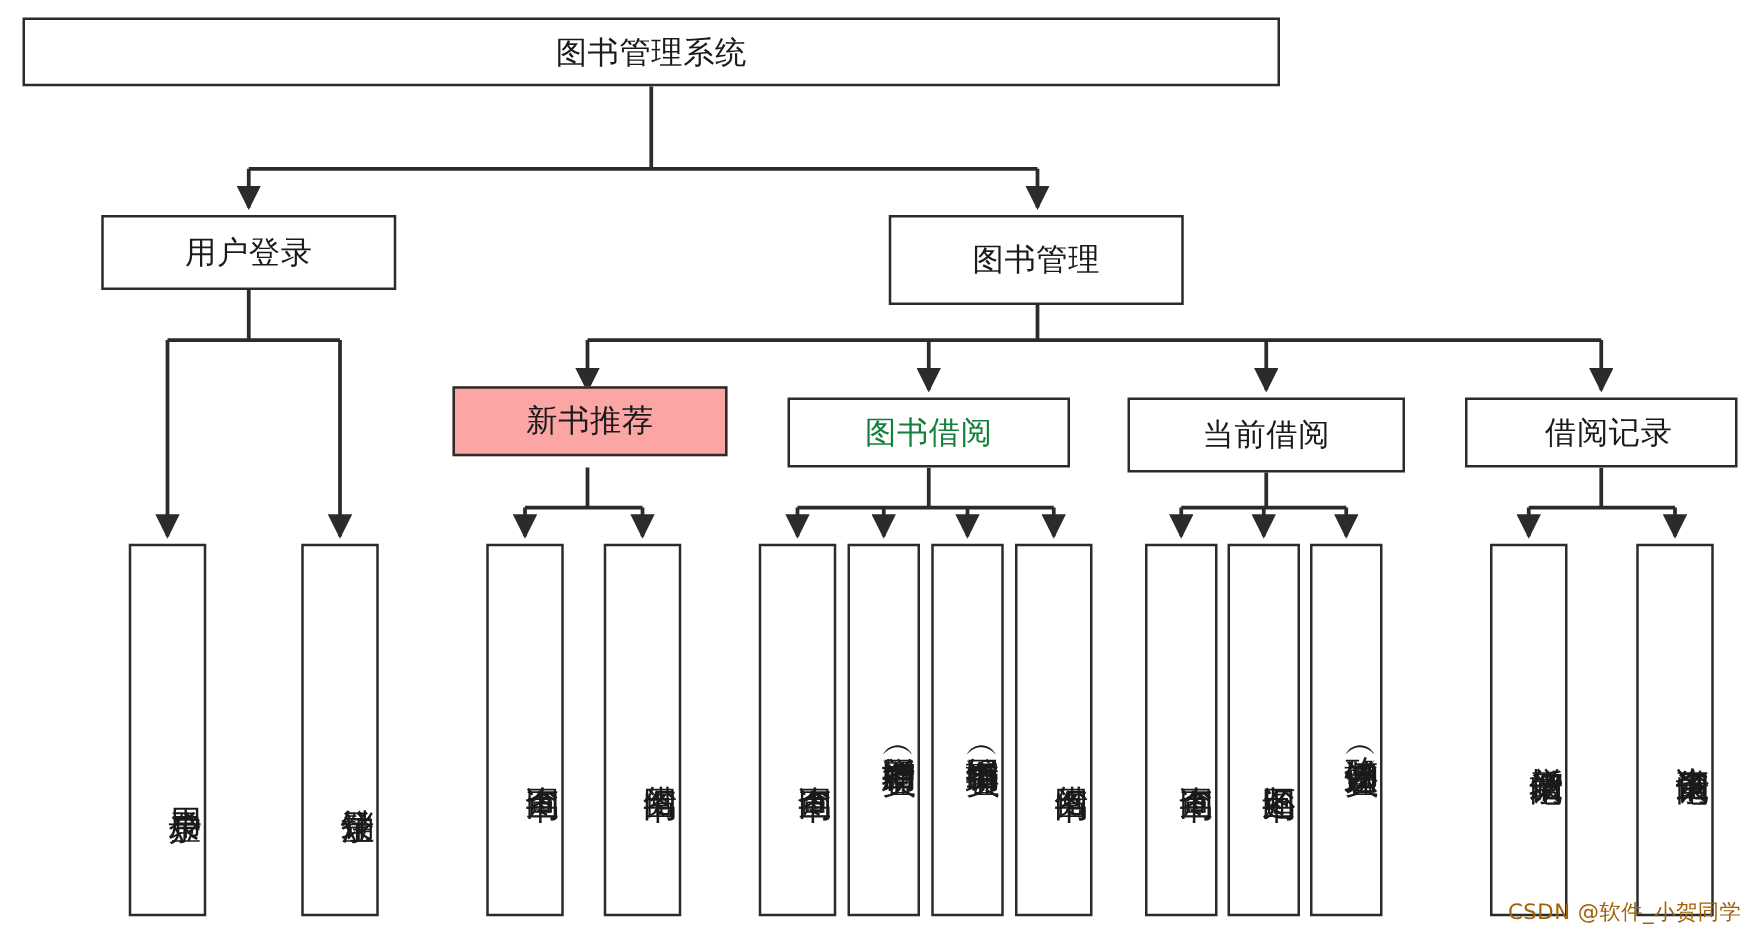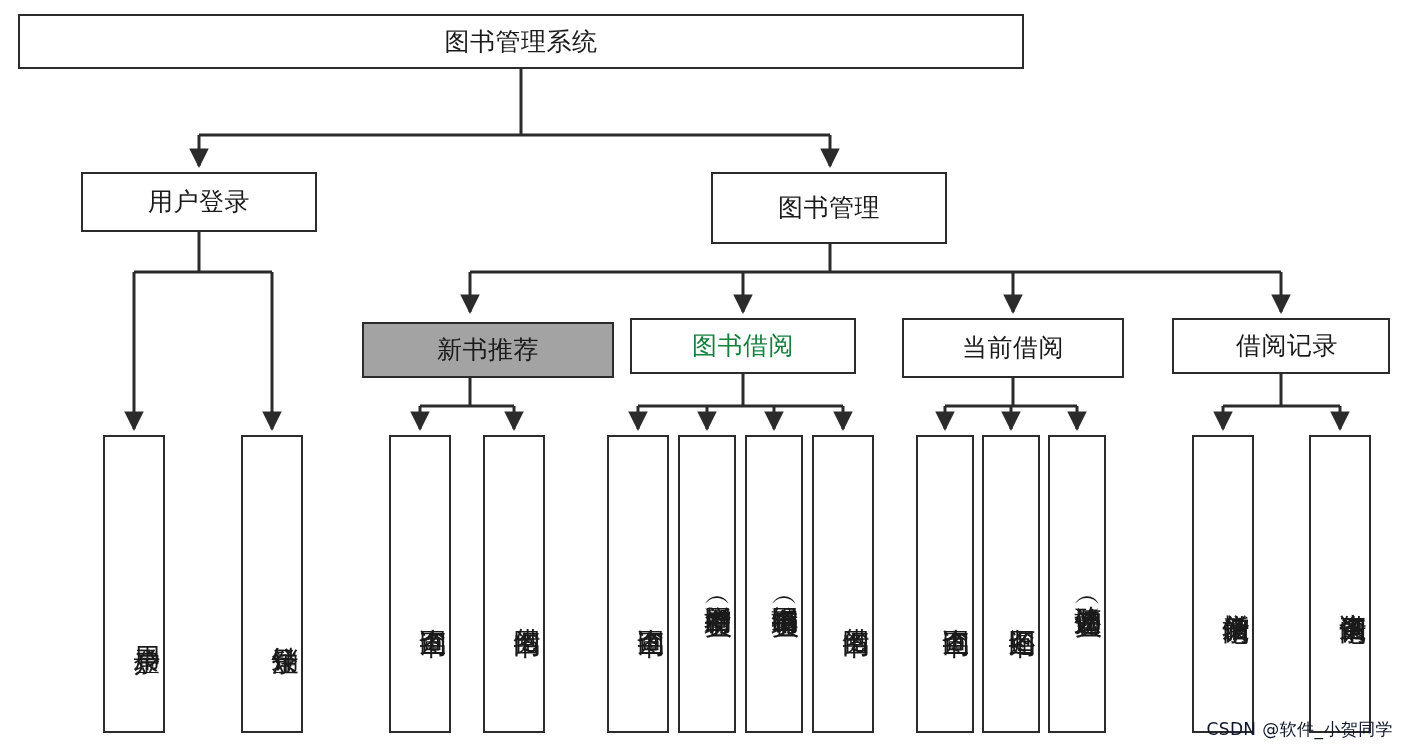--- a/index.html
+++ b/index.html
@@ -61,21 +61,21 @@
     padding-top: 50px;
   }
   .node-v.pushdown-small {
     padding-top: 22px;
   }
   #watermark {
     position: absolute;
     right: 12px;
     bottom: 6px;
     font-size: 17px;
-    color: #0f172a;
+    color: #a16207;
     white-space: nowrap;
     letter-spacing: 0.4px;
   }
 </style>
 </head>
 <body>
 
 <div id="diagram-root">
 
   <svg id="edge-layer" viewBox="0 0 1405 747" width="1405" height="747" xmlns="http://www.w3.org/2000/svg">
@@ -126,21 +126,21 @@
       <path d="M 1223 406 L 1223 429" marker-end="url(#arrow)"></path>
       <path d="M 1340 406 L 1340 429" marker-end="url(#arrow)"></path>
     </g>
   </svg>
 
   <div class="node node-h" style="left: 18px; top: 14px; width: 1006px; height: 55px; background: rgb(255, 255, 255); border-color: rgb(43, 43, 43); color: rgb(26, 26, 26);">图书管理系统</div>
 
   <div class="node node-h" style="left: 81px; top: 172px; width: 236px; height: 60px; background: rgb(255, 255, 255); border-color: rgb(43, 43, 43); color: rgb(26, 26, 26);">用户登录</div>
   <div class="node node-h" style="left: 711px; top: 172px; width: 236px; height: 72px; background: rgb(255, 255, 255); border-color: rgb(43, 43, 43); color: rgb(26, 26, 26);">图书管理</div>
 
-  <div class="node node-h" style="left: 362px; top: 322px; width: 252px; height: 56px; background: #a3a3a3; border-color: rgb(43, 43, 43); color: rgb(26, 26, 26);">新书推荐</div>
+  <div class="node node-h" style="left: 362px; top: 309px; width: 220px; height: 56px; background: #fca5a5; border-color: rgb(43, 43, 43); color: rgb(26, 26, 26);">新书推荐</div>
   <div class="node node-h" style="left: 630px; top: 318px; width: 226px; height: 56px; background: rgb(255, 255, 255); border-color: rgb(43, 43, 43); color: #15803d;">图书借阅</div>
   <div class="node node-h" style="left: 902px; top: 318px; width: 222px; height: 60px; background: rgb(255, 255, 255); border-color: rgb(43, 43, 43); color: rgb(26, 26, 26);">当前借阅</div>
   <div class="node node-h" style="left: 1172px; top: 318px; width: 218px; height: 56px; background: rgb(255, 255, 255); border-color: rgb(43, 43, 43); color: rgb(26, 26, 26); padding-left: 12px;">借阅记录</div>
 
   <div class="node node-v pushdown" style="left: 103px; top: 435px; width: 62px; height: 298px; background: rgb(255, 255, 255); border-color: rgb(43, 43, 43); color: rgb(26, 26, 26);">用户登录</div>
   <div class="node node-v pushdown" style="left: 241px; top: 435px; width: 62px; height: 298px; background: rgb(255, 255, 255); border-color: rgb(43, 43, 43); color: rgb(26, 26, 26);">注销登录</div>
   <div class="node node-v pushdown-mid" style="left: 389px; top: 435px; width: 62px; height: 298px; background: rgb(255, 255, 255); border-color: rgb(43, 43, 43); color: rgb(26, 26, 26);">查询图书</div>
   <div class="node node-v pushdown-mid" style="left: 483px; top: 435px; width: 62px; height: 298px; background: rgb(255, 255, 255); border-color: rgb(43, 43, 43); color: rgb(26, 26, 26);">借阅图书</div>
   <div class="node node-v pushdown-mid" style="left: 607px; top: 435px; width: 62px; height: 298px; background: rgb(255, 255, 255); border-color: rgb(43, 43, 43); color: rgb(26, 26, 26);">查询图书</div>
   <div class="node node-v" style="left: 678px; top: 435px; width: 58px; height: 298px; background: rgb(255, 255, 255); border-color: rgb(43, 43, 43); color: rgb(26, 26, 26);">新增图书（管理员）</div>

